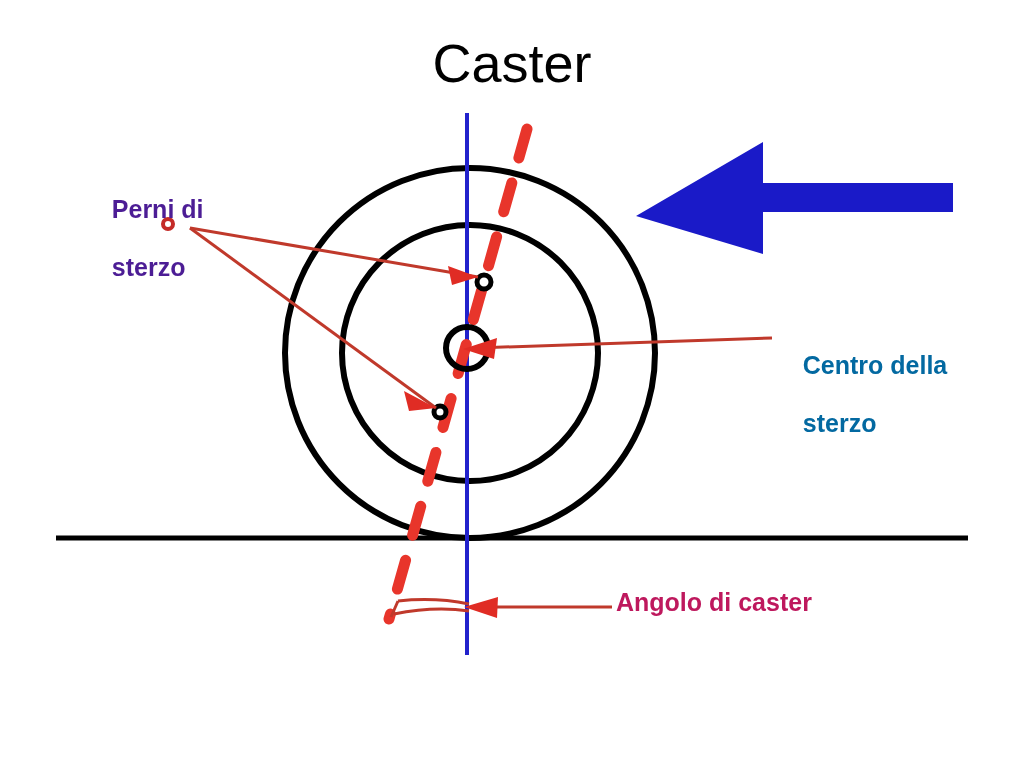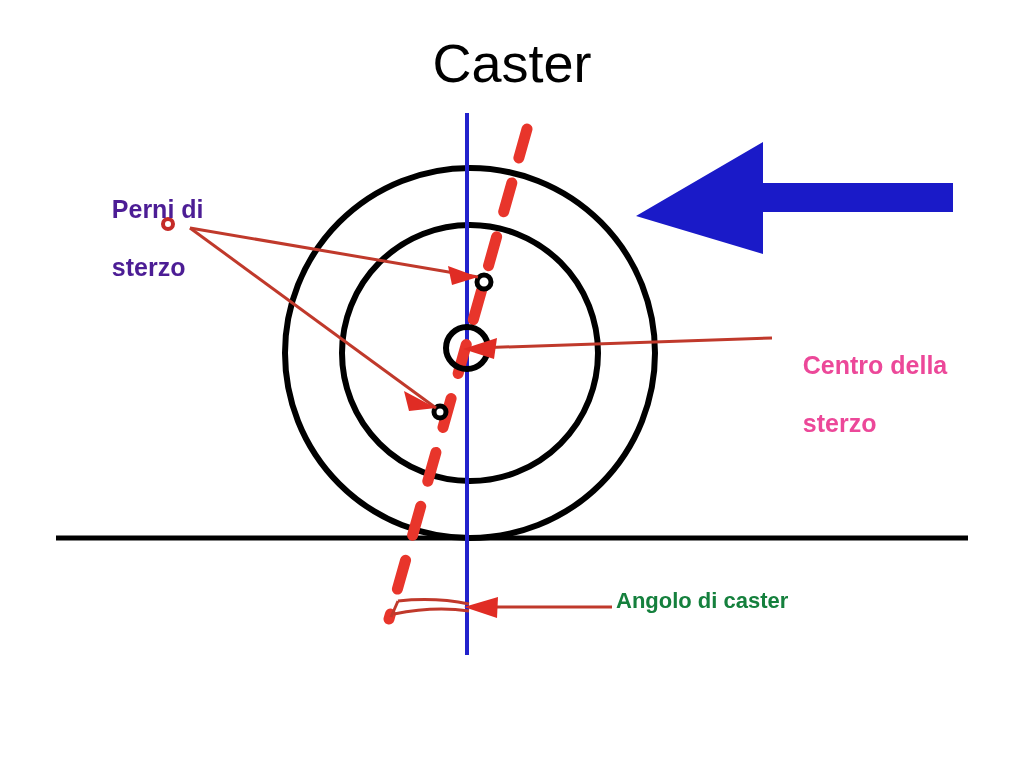--- a/index.html
+++ b/index.html
@@ -52,27 +52,27 @@
   #lbl-perni {
     left: 84px;
     top: 166px;
     font-size: 25px;
     color: #4c1d95;
   }
   #lbl-centro {
     left: 775px;
     top: 322px;
     font-size: 25px;
-    color: #ec4899;
+    color: #0369a1;
   }
   #lbl-angolo {
     left: 616px;
     top: 588px;
-    font-size: 22px;
-    color: #15803d;
+    font-size: 25px;
+    color: #be185d;
   }
   #lbl-direzione {
     left: 762px;
     top: 129px;
     font-size: 31px;
     color: #1a1ac8;
     text-align: center;
   }
   #lbl-direzione .l2 {
     display: block;

